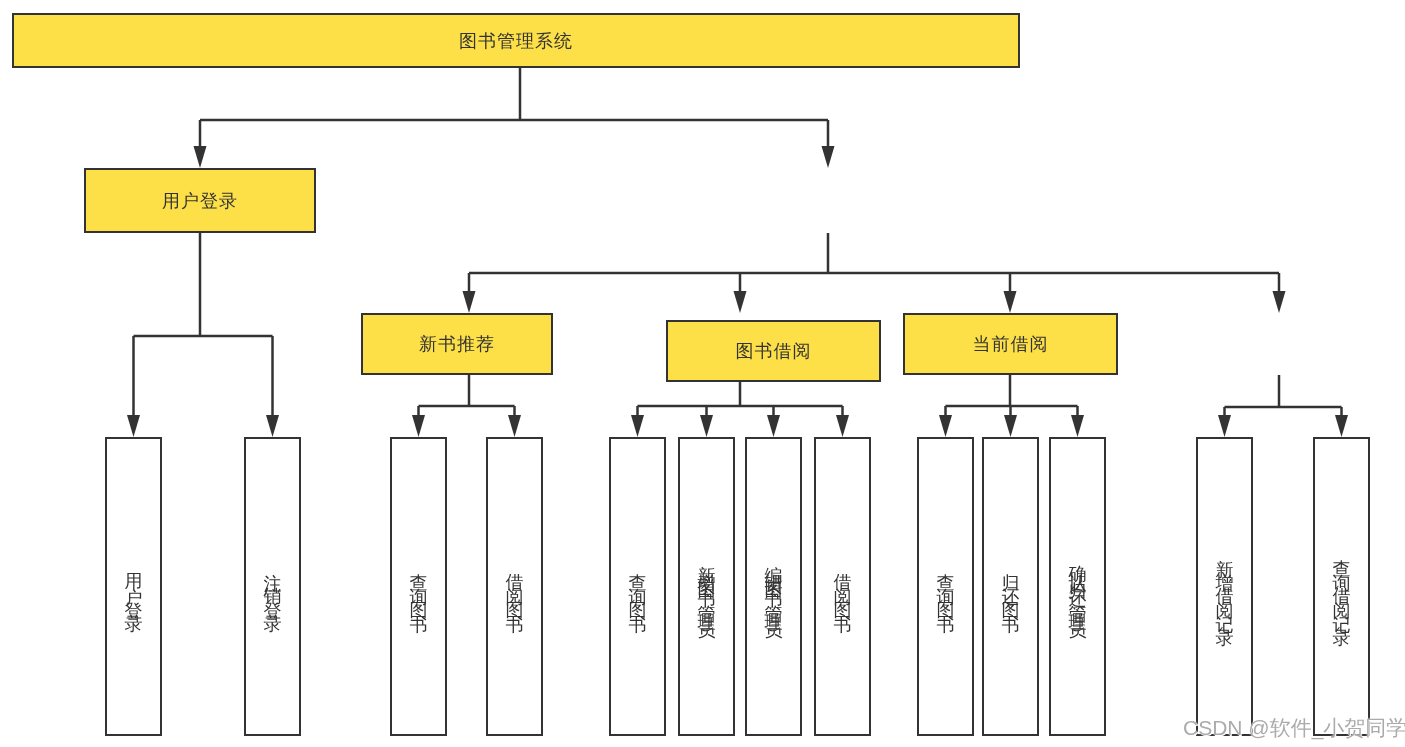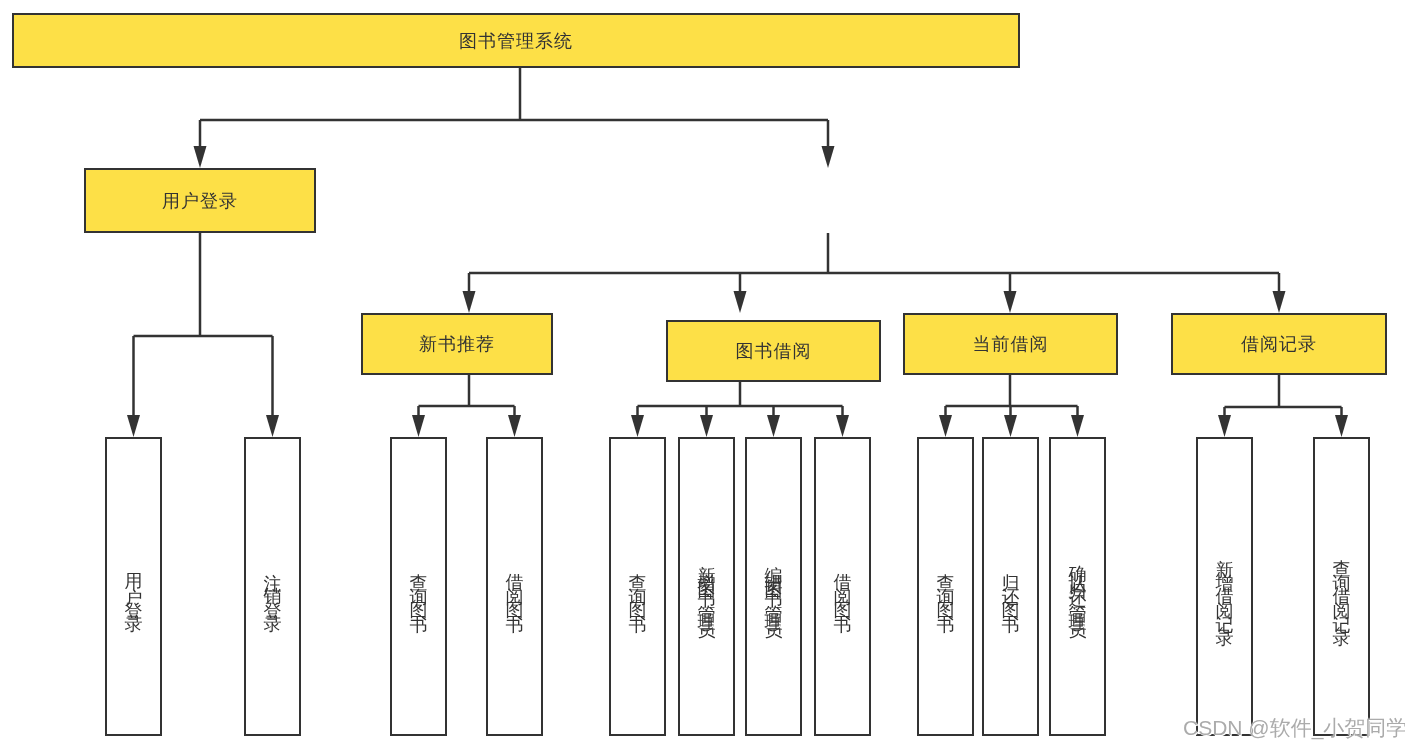--- a/index.html
+++ b/index.html
@@ -145,23 +145,20 @@
 
   <div class="box" style="left:361px; top:313px; width:192px; height:62px;">
     <span>新书推荐</span>
   </div>
   <div class="box" style="left:666px; top:313px; width:215px; height:62px;margin-top:7px;">
     <span>图书借阅</span>
   </div>
   <div class="box" style="left:903px; top:313px; width:215px; height:62px;align-items:center;">
     <span>当前借阅</span>
   </div>
-  <div class="box" style="left:1171px; top:313px; width:216px; height:62px;">
-    <span>借阅记录</span>
-  </div>
 
   <div class="vbox" style="left:105px;">
     <span>用户登录</span>
   </div>
   <div class="vbox" style="left:244px;">
     <span>注销登录</span>
   </div>
 
   <div class="vbox" style="left:390px;">
     <span>查询图书</span>

